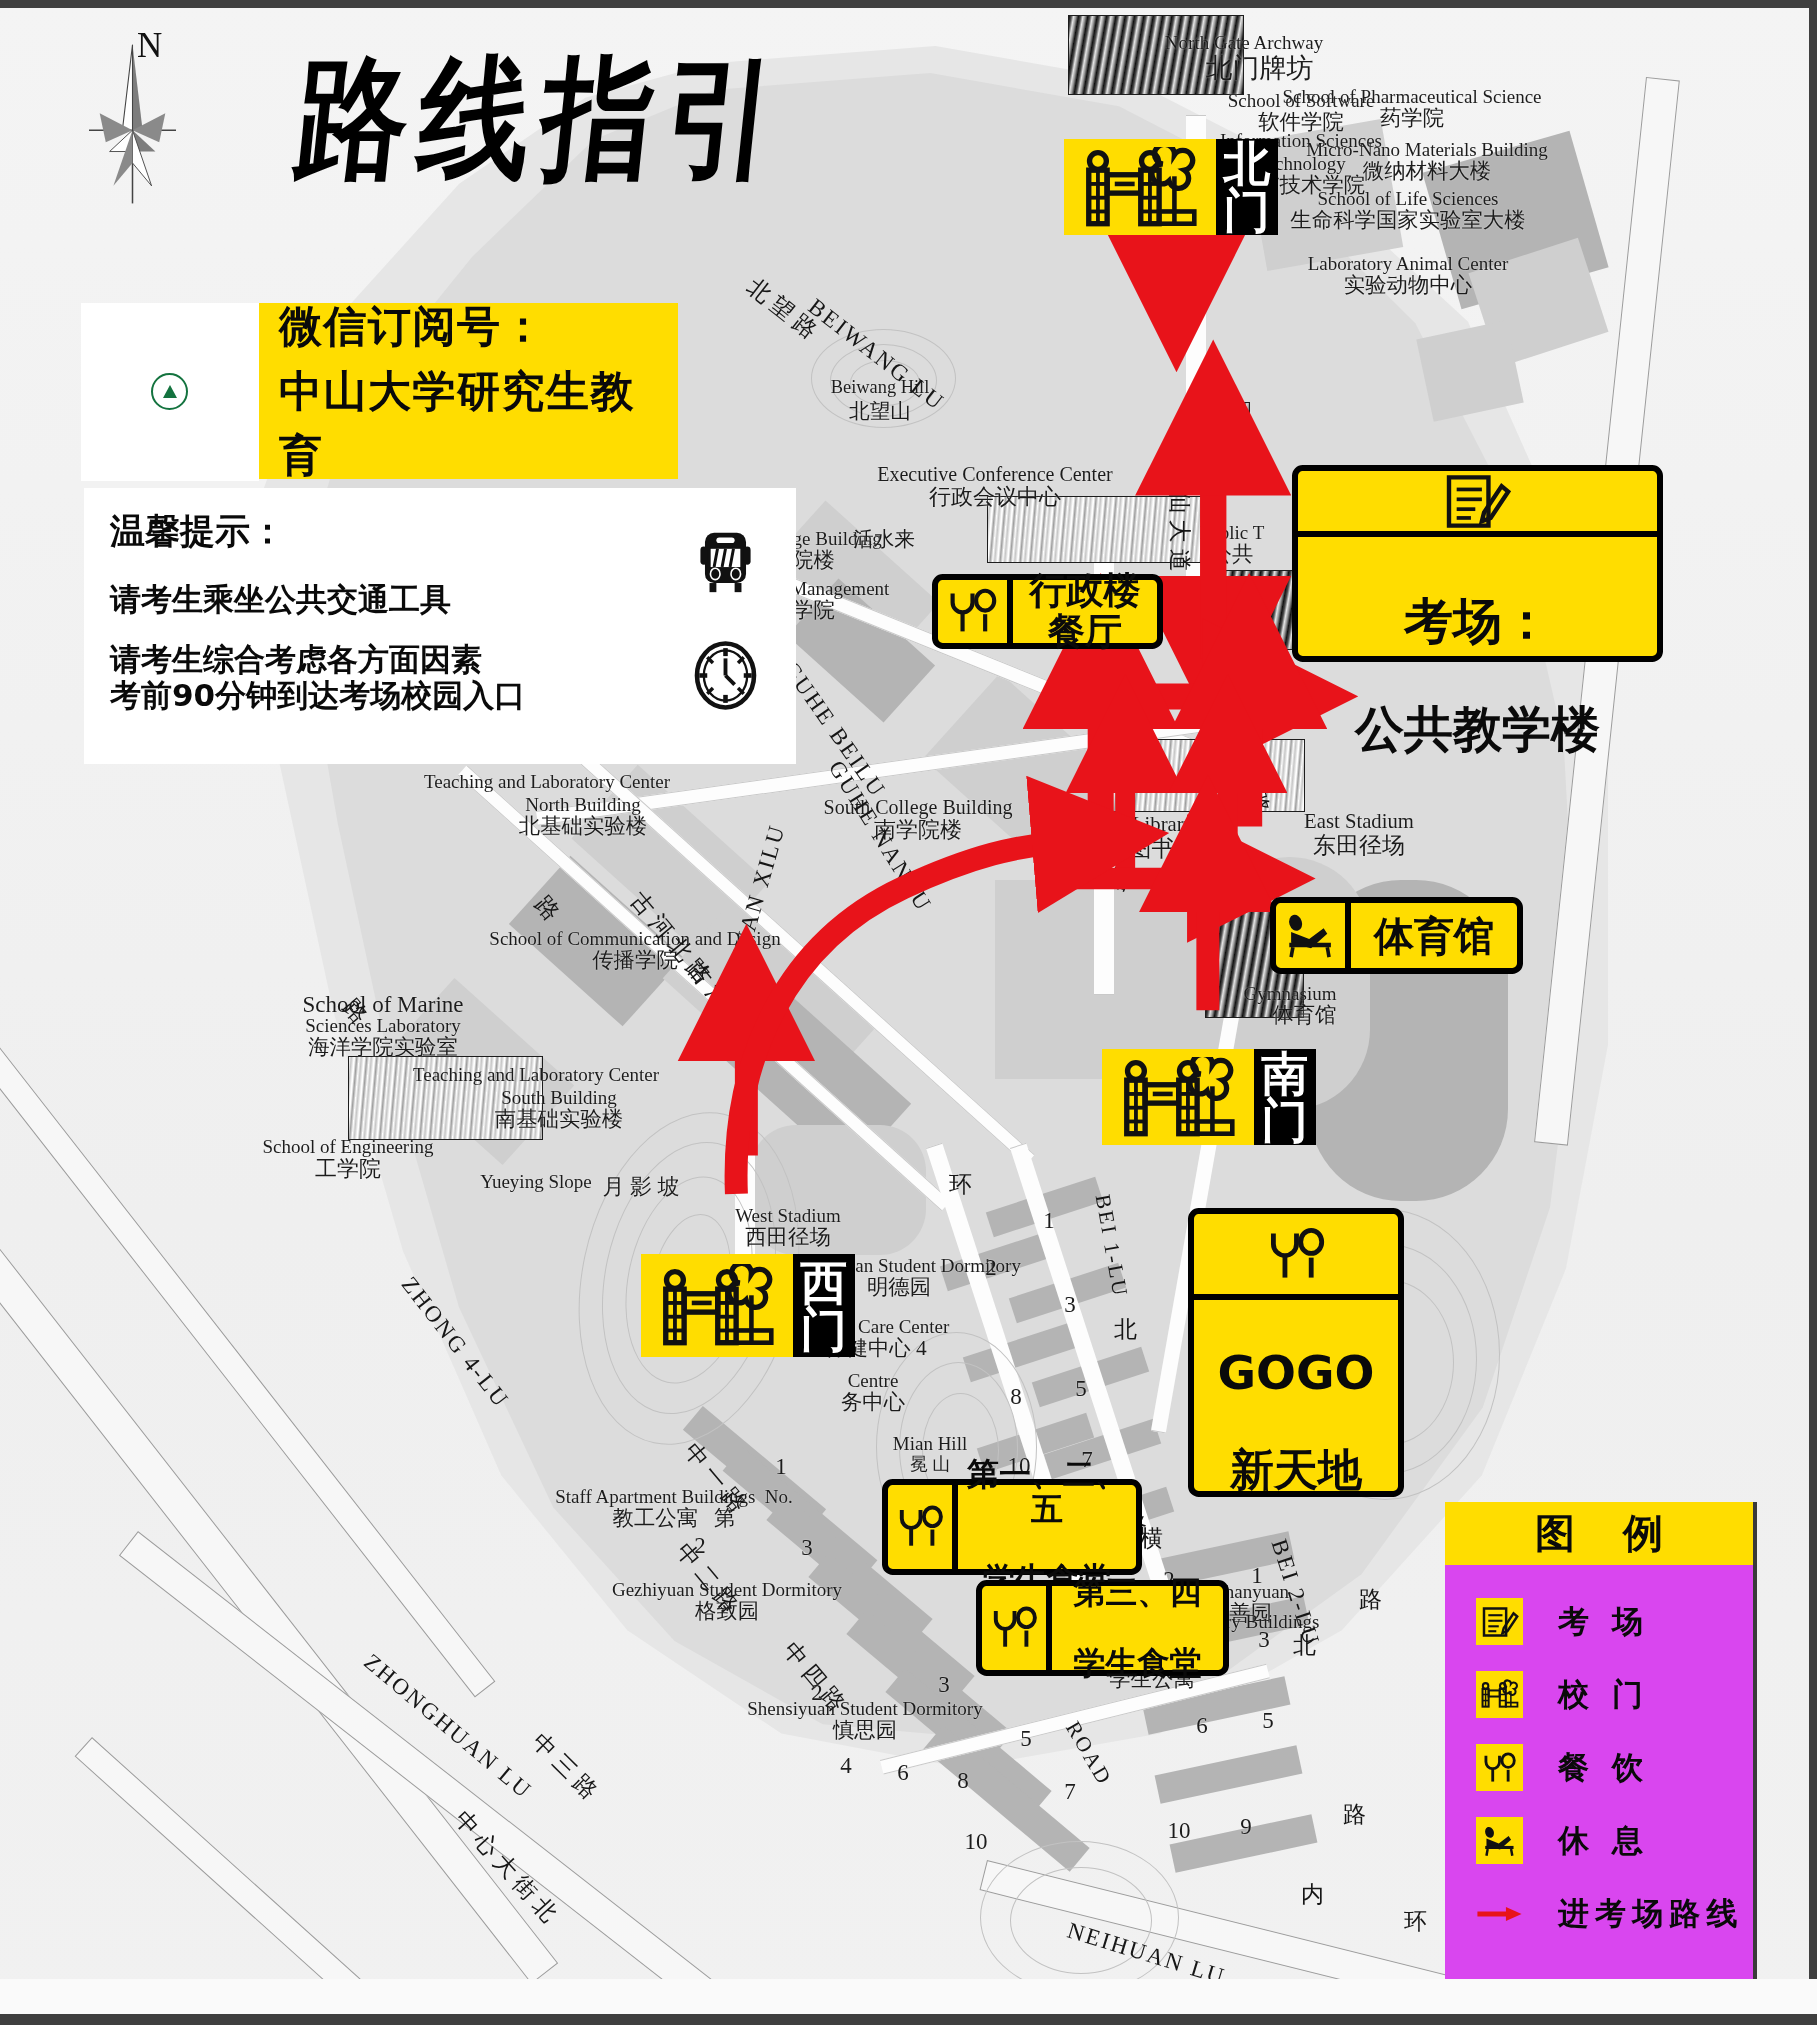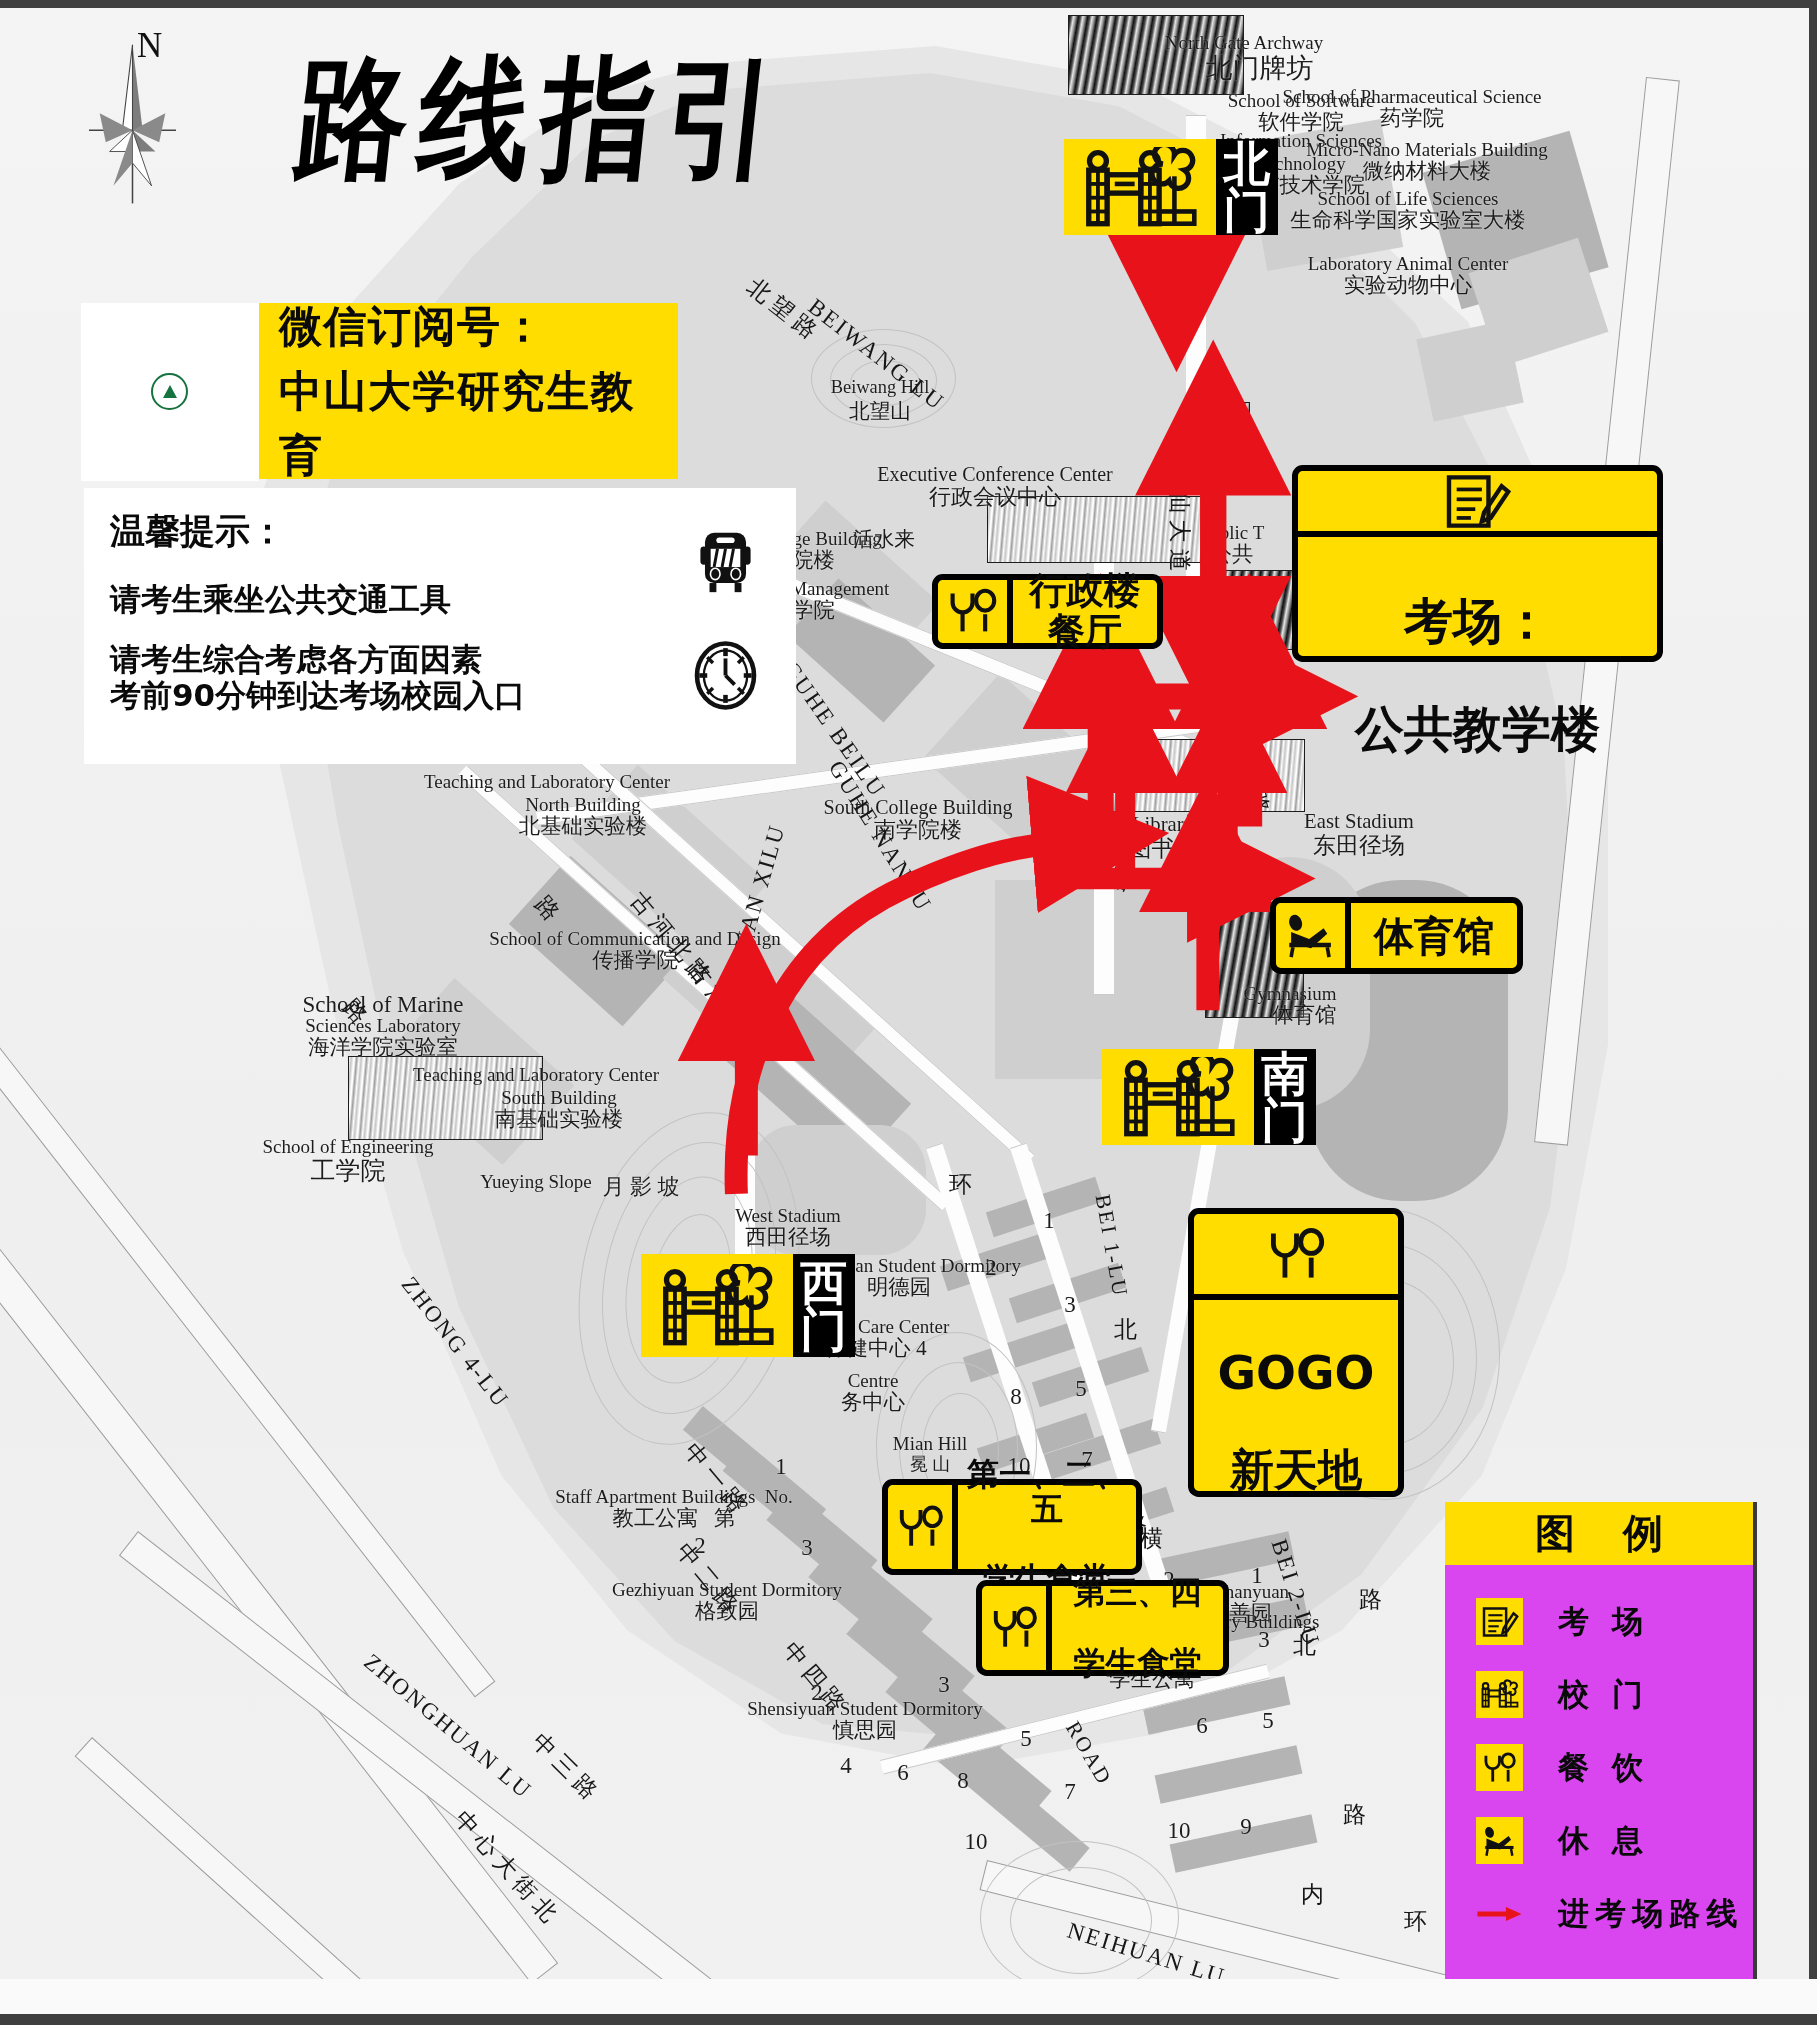--- a/index.html
+++ b/index.html
@@ -426,21 +426,21 @@
       <div class="maplabel center" style="left: 547px; top: 771px; font-size: 19px;"><div class="en">Teaching and Laboratory Center</div></div>
       <div class="maplabel center" style="left: 583px; top: 794px; font-size: 19px;"><div class="en">North Building</div><div class="cn" style="font-size: 21.4px;">北基础实验楼</div></div>
       <div class="maplabel center" style="left: 635px; top: 928px; font-size: 19px;"><div class="en">School of Communication and Design</div><div class="cn" style="font-size: 21.4px;">传播学院</div></div>
       <div class="maplabel center" style="left: 918px; top: 796px; font-size: 20px;"><div class="en">South College Building</div><div class="cn" style="font-size: 22px;">南学院楼</div></div>
       <div class="maplabel center" style="left: 1163px; top: 813px; font-size: 20.7px;"><div class="en">Library</div><div class="cn" style="font-size: 23px;">图书馆</div></div>
       <div class="maplabel center" style="left: 1359px; top: 810px; font-size: 20.7px;"><div class="en">East Stadium</div><div class="cn" style="font-size: 23px;">东田径场</div></div>
       <div class="maplabel center" style="left: 383px; top: 992px; font-size: 23px;"><div class="en">School of Marine</div></div>
       <div class="maplabel center" style="left: 383px; top: 1015px; font-size: 19px;"><div class="en">Sciences Laboratory</div><div class="cn" style="font-size: 21.4px;">海洋学院实验室</div></div>
       <div class="maplabel center" style="left: 536px; top: 1064px; font-size: 19px;"><div class="en">Teaching and Laboratory Center</div></div>
       <div class="maplabel center" style="left: 559px; top: 1087px; font-size: 19px;"><div class="en">South Building</div><div class="cn" style="font-size: 21.4px;">南基础实验楼</div></div>
-      <div class="maplabel center" style="left: 348px; top: 1136px; font-size: 19px;"><div class="en">School of Engineering</div><div class="cn" style="font-size: 25px;">工学院</div></div>
+      <div class="maplabel center" style="left: 348px; top: 1136px; font-size: 19px;"><div class="en">School of Engineering</div><div class="cn" style="font-size: 22px;">工学院</div></div>
       <div class="maplabel center" style="left: 1290px; top: 983px; font-size: 19px; text-align: right;"><div class="en">Gymnasium</div><div class="cn" style="font-size: 21.4px;">体育馆</div></div>
       <div class="maplabel center" style="left: 788px; top: 1205px; font-size: 19px;"><div class="en">West Stadium</div><div class="cn" style="font-size: 21.4px;">西田径场</div></div>
       <div class="maplabel center" style="left: 899px; top: 1255px; font-size: 19px;"><div class="en">Mingdeyuan Student Dormitory</div><div class="cn" style="font-size: 21.4px;">明德园</div></div>
       <div class="maplabel center" style="left: 876px; top: 1316px; font-size: 19px;"><div class="en">Health Care Center</div><div class="cn" style="font-size: 21.4px;">保健中心 4</div></div>
       <div class="maplabel center" style="left: 873px; top: 1370px; font-size: 19px;"><div class="en">Centre</div><div class="cn" style="font-size: 21.4px;">务中心</div></div>
       <div class="maplabel center" style="left: 930px; top: 1433px; font-size: 19px;"><div class="en">Mian Hill</div><div class="cn" style="font-size: 18px;">冕 山</div></div>
       <div class="maplabel center" style="left: 674px; top: 1486px; font-size: 19px;"><div class="en">Staff Apartment Buildings  No.</div><div class="cn" style="font-size: 21.4px;">教工公寓   第</div></div>
       <div class="maplabel center" style="left: 727px; top: 1579px; font-size: 19px;"><div class="en">Gezhiyuan Student Dormitory</div><div class="cn" style="font-size: 21.4px;">格致园</div></div>
       <div class="maplabel center" style="left: 1033px; top: 1594px; font-size: 19px;"><div class="en">No.3 and No.4</div></div>
       <div class="maplabel center" style="left: 1240px; top: 1581px; font-size: 19px;"><div class="en">Zhishanyuan</div><div class="cn" style="font-size: 21.4px;">至善园</div></div>

